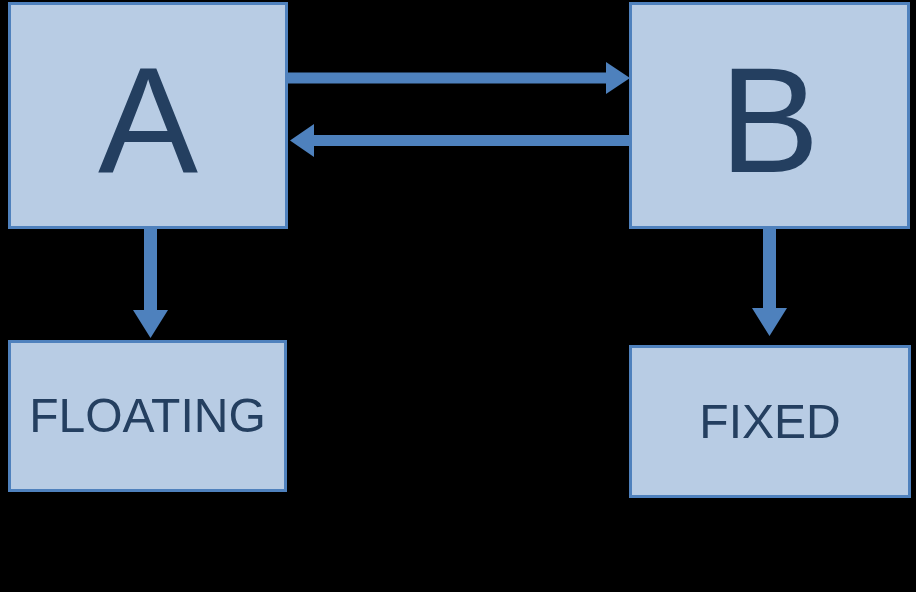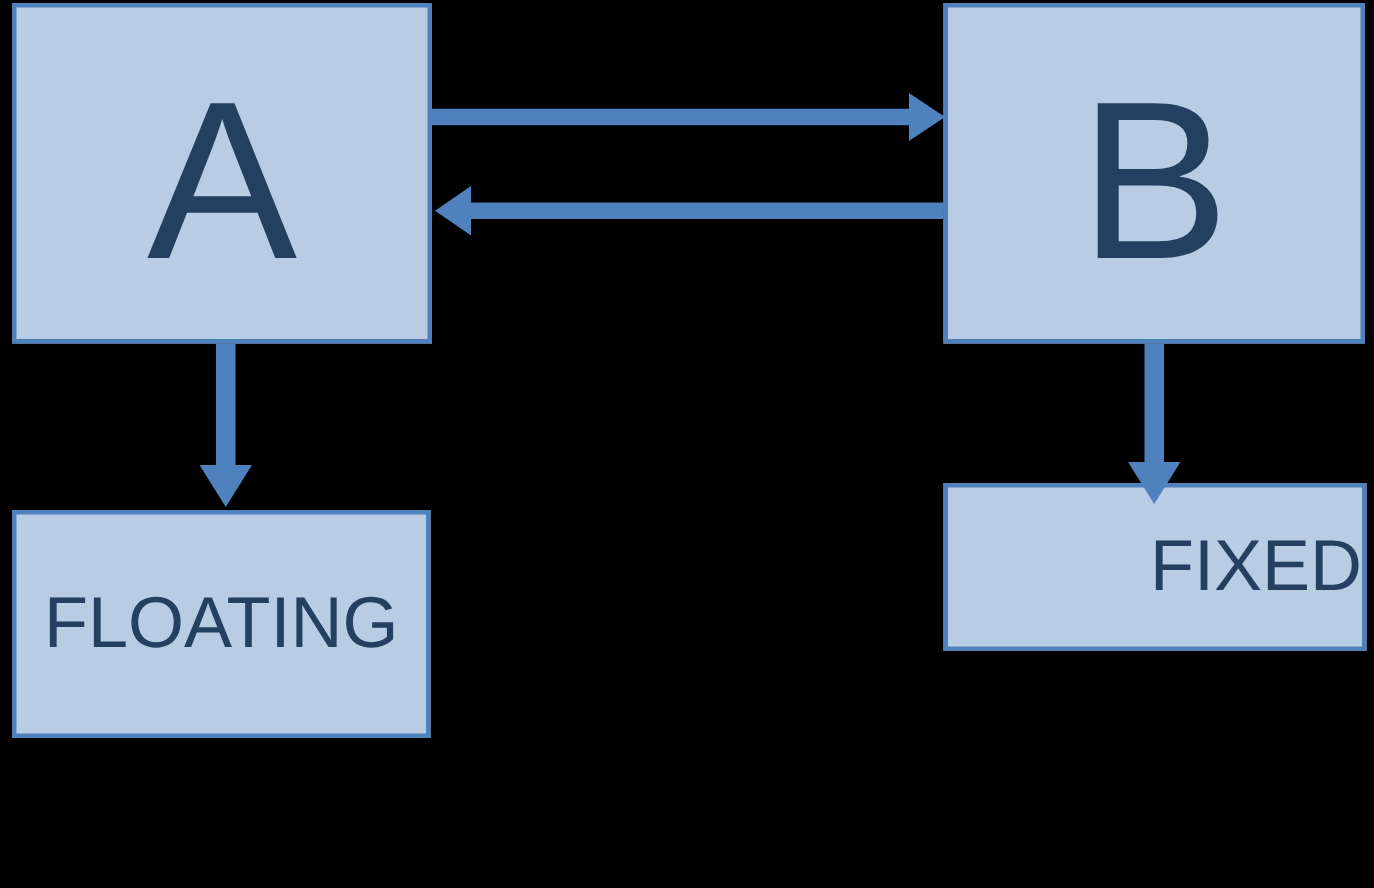--- a/index.html
+++ b/index.html
@@ -31,22 +31,22 @@
   }
   .node-b {
     left: 629px; top: 2px;
     width: 281px; height: 227px;
   }
   .node-floating {
     left: 8px; top: 340px;
     width: 279px; height: 152px;
   }
   .node-fixed {
-    left: 629px; top: 322px;
-    width: 282px; height: 112px; justify-content: flex-end;
+    left: 629px; top: 345px;
+    width: 282px; height: 153px;
   }
   .big-label {
     font-size: 150px;
     line-height: 1;
     font-weight: 400;
     transform: translateY(4px);
   }
   .small-label {
     font-size: 48px;
     line-height: 1;

